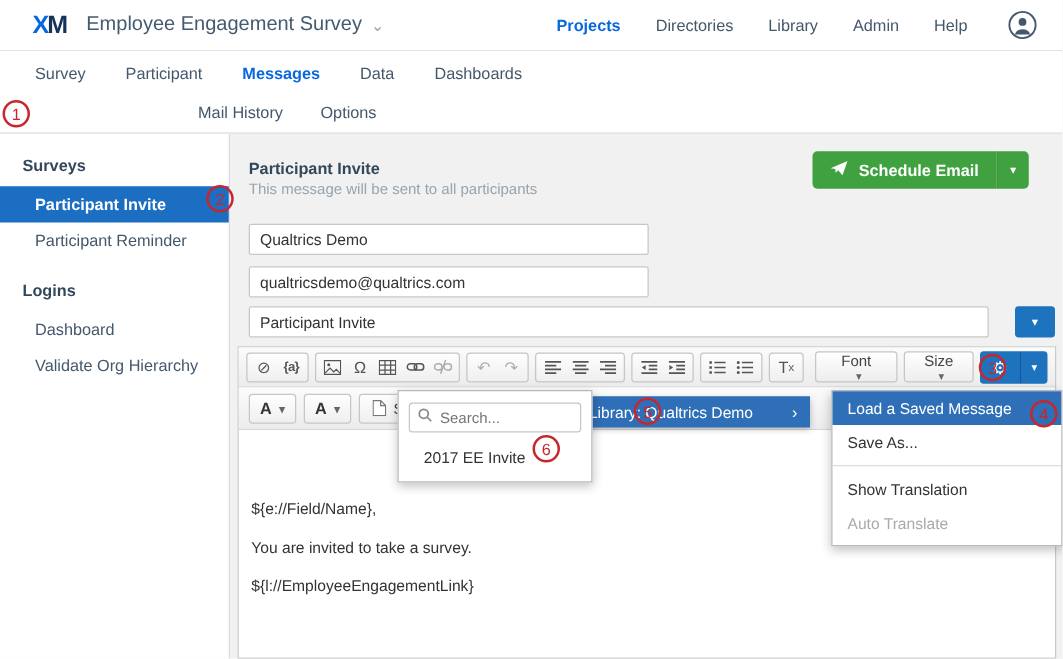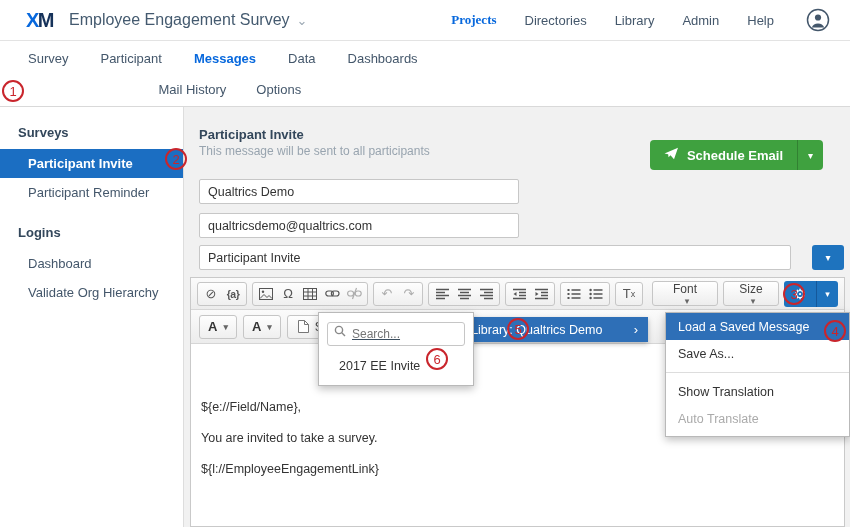--- a/index.html
+++ b/index.html
@@ -7,21 +7,21 @@
   body { font-family:"Liberation Sans",sans-serif; background:#fff; position:relative; overflow:hidden; color:#3d4f60; }
 
   
   .topbar { height:41px; border-bottom:1px solid #e3e3e3; display:flex; align-items:center; padding:0 20px 0 26px; background:#fff; }
   .logo { font-size:20px; font-weight:bold; letter-spacing:-1.5px; margin-right:16px; cursor:pointer; }
   .logo .x { color:#0768DD; } .logo .m { color:#16325A; }
   .app-title { font-size:16px; color:#445a6f; cursor:pointer; }
   .title-caret { color:#9aa7b2; font-size:13px; margin-left:7px; cursor:pointer; }
   .top-nav { margin-left:auto; display:flex; align-items:center; gap:28px; font-size:13px; }
   .top-nav .nav-item { color:#44576b; cursor:pointer; }
-  .top-nav .nav-item.active { color:#0768DD; font-weight:bold;font-family:Liberation Serif, serif; }
+  .top-nav .nav-item.active { color:#0768DD; font-weight:bold; }
   .avatar { width:24px; height:24px; margin-left:4px; cursor:pointer; }
 
   
   .tabs-row { display:flex; align-items:flex-end; gap:32px; padding:0 0 9px 28px; height:34px; font-size:13px; background:#fff; }
   .tab { color:#44576b; cursor:pointer; }
   .tab.active { color:#0768DD; font-weight:bold; }
   .subtabs-row { display:flex; gap:30px; padding-left:28px; height:32px; border-bottom:1px solid #d9d9d9; font-size:13px; background:#fff; }
   .subtab { display:flex; align-items:center; height:100%; border-bottom:3px solid transparent; color:#44576b; cursor:pointer; }
   .subtab.active { color:#0768DD; font-weight:bold; border-bottom-color:#0768DD;margin-top:44px; }
 
@@ -29,21 +29,21 @@
   .main { display:flex; height:420px; }
   .sidebar { width:184px; border-right:1px solid #ddd; background:#fff; padding-top:10px; flex:none; }
   .side-header { font-size:13px; font-weight:bold; color:#33475b; padding:8px 0 9px 18px; }
   .side-item { font-size:13px; color:#44576b; padding:7px 0 7px 28px; cursor:pointer; }
   .side-item.selected { background:#1B6EC2; color:#fff; font-weight:bold; }
   .content { flex:1; background:#f1f1f1; position:relative; }
 
   
   .page-head-title { position:absolute; top:20px; left:15px; font-size:13px; font-weight:bold; color:#33475b; }
   .page-head-sub { position:absolute; top:37px; left:15px; font-size:12px; color:#98a4af; }
-  .schedule-group { position:absolute; top:33px; right:27px; display:flex; height:30px; cursor:pointer; }
+  .schedule-group { position:absolute; top:14px; right:27px; display:flex; height:30px; cursor:pointer; }
   .schedule-main { background:#3FA13F; color:#fff; font-weight:bold; font-size:13px; display:flex; align-items:center; gap:8px; padding:0 14px; border-radius:4px 0 0 4px; }
   .schedule-caret { background:#3FA13F; width:26px; display:flex; align-items:center; justify-content:center; color:#fff; border-left:1px solid #328132; border-radius:0 4px 4px 0; font-size:10px; }
 
   
   .field { position:absolute; left:15px; height:25px; border:1px solid #c7c7c7; background:#fff; font-size:12.5px; color:#333; padding:0 8px; border-radius:2px; font-family:inherit; outline:none; }
   .f-name { top:72px; width:320px; }
   .f-reply { top:106px; width:320px; }
   .f-subject { top:138px; width:592px; }
   .subject-dd { position:absolute; top:138px; right:6px; width:32px; height:25px; background:#1E73BE; border-radius:3px; color:#fff; display:flex; align-items:center; justify-content:center; font-size:10px; cursor:pointer; }
 
@@ -71,21 +71,21 @@
 
   
   .gear-menu { position:absolute; top:205px; right:0; width:185px; background:#fff; border:1px solid #b9b9b9; box-shadow:0 3px 8px rgba(0,0,0,.25); z-index:20; padding-bottom:4px; }
   .menu-item { height:27px; display:flex; align-items:center; padding:0 12px; font-size:12.5px; color:#333; cursor:pointer; }
   .menu-item.hl { background:#2E6FB7; color:#fff; }
   .menu-item.disabled { color:#aaa; cursor:default; }
   .menu-divider { height:1px; background:#ddd; margin:5px 0; }
   .lib-bar { position:absolute; top:210px; left:257px; width:207px; height:25px; background:#2E6FB7; color:#fff; font-size:12.5px; display:flex; align-items:center; padding:0 10px; z-index:15; box-shadow:0 2px 5px rgba(0,0,0,.25); cursor:pointer; }
   .lib-caret { margin-left:auto; font-size:13px; }
   .search-pop { position:absolute; top:205px; left:134px; width:156px; background:#fff; border:1px solid #b9b9b9; box-shadow:0 3px 8px rgba(0,0,0,.25); z-index:25; padding:9px 8px 4px; }
-  .search-box { display:flex; gap:6px; height:24px; border:1px solid #c6c6c6; border-radius:3px; padding:0 6px; background:#fff;text-decoration:underline; }
+  .search-box { display:flex; align-items:center; gap:6px; height:24px; border:1px solid #c6c6c6; border-radius:3px; padding:0 6px; background:#fff; }
   .search-box input { border:none; outline:none; width:100%; font-size:12px; font-family:inherit; color:#555; }
   .search-result { font-size:12.5px; color:#333; padding:13px 4px 8px 12px; cursor:pointer; }
 
   
   .ann { position:absolute; width:22px; height:22px; border:2px solid #C9252C; border-radius:50%; color:#C9252C; font-size:13px; display:flex; align-items:center; justify-content:center; z-index:60; background:transparent; }
   .a1 { left:2px;   top:80px; }
   .a2 { left:165px; top:148px; }
   .a3 { left:783px; top:283px; }
   .a4 { left:824px; top:320px; }
   .a5 { left:507px; top:318px; }

